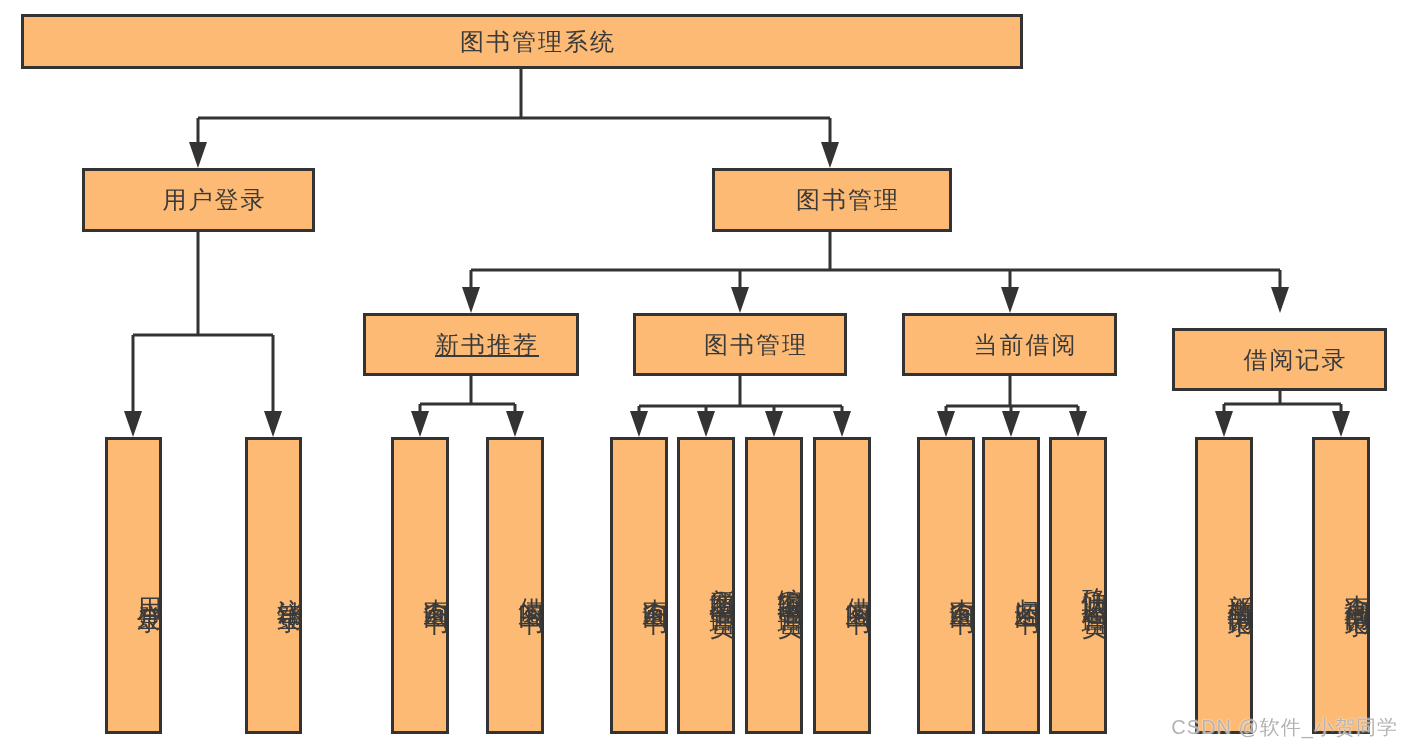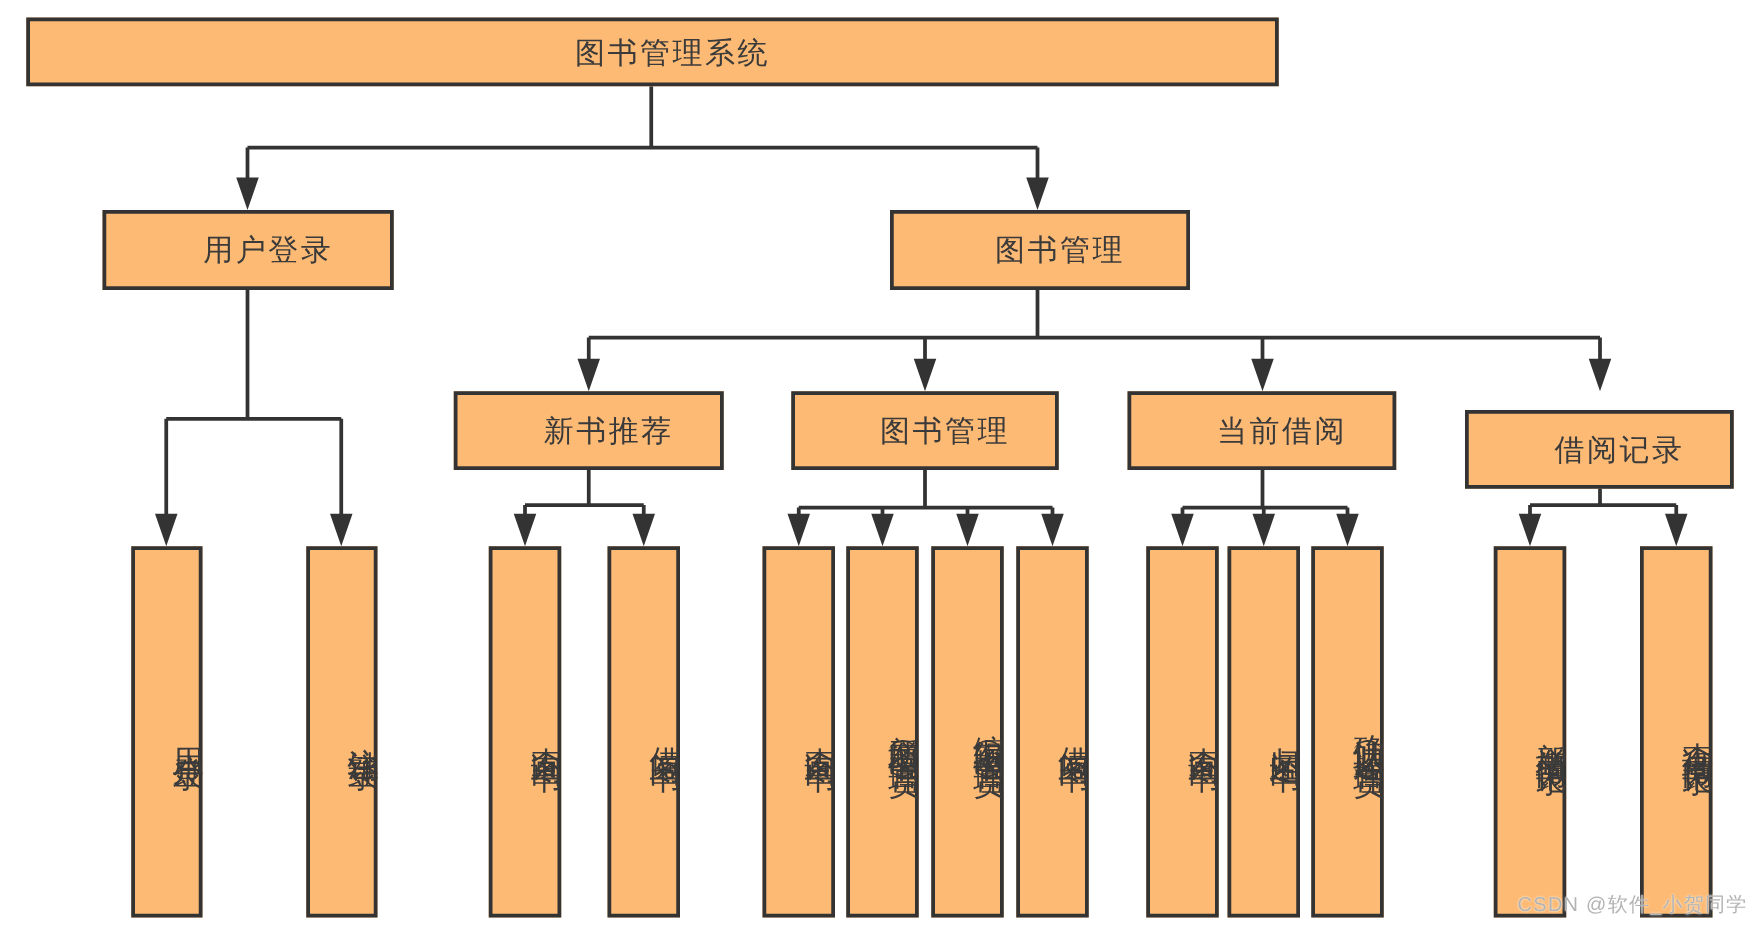--- a/index.html
+++ b/index.html
@@ -46,21 +46,21 @@
     font-size: 25px;
     letter-spacing: 4px;
     line-height: 1;
   }
   
   .n-root   { left: 21px;  top: 14px;  width: 1002px; height: 55px; }
   
   .n-l2a    { left: 82px;  top: 168px; width: 233px;  height: 64px; }
   .n-l2b    { left: 712px; top: 168px; width: 240px;  height: 64px; }
   
-  .n-l3a    { left: 363px;  top: 313px; width: 216px; height: 63px; }
+  .n-l3a    { left: 363px;  top: 313px; width: 216px; height: 63px; text-decoration: underline; }
   .n-l3b    { left: 633px;  top: 313px; width: 214px; height: 63px; }
   .n-l3c    { left: 902px;  top: 313px; width: 215px; height: 63px; font-family: Liberation Serif, serif; }
   .n-l3d    { left: 1172px; top: 328px; width: 215px; height: 63px; }
   
   .leaf     { top: 437px; height: 297px; }
   .n-g1a { left: 105px;  width: 57px; }
   .n-g1b { left: 245px;  width: 57px; }
   .n-g2a { left: 391px;  width: 58px; }
   .n-g2b { left: 486px;  width: 58px; }
   .n-g3a { left: 610px;  width: 58px; }
@@ -71,21 +71,21 @@
   .n-g4b { left: 982px;  width: 58px; }
   .n-g4c { left: 1049px; width: 58px; }
   .n-g5a { left: 1195px; width: 58px; }
   .n-g5b { left: 1312px; width: 58px; }
 
   #watermark {
     position: absolute;
     right: 7px;
     top: 714px;
     z-index: 3;
-    font-size: 16px;
+    font-size: 20px;
     color: #b3b3b3;
     letter-spacing: 1px;
     text-shadow: 0 0 2px #ffffff;
     white-space: nowrap;
   }
 </style>
 </head>
 <body>
 
 <div id="stage">

